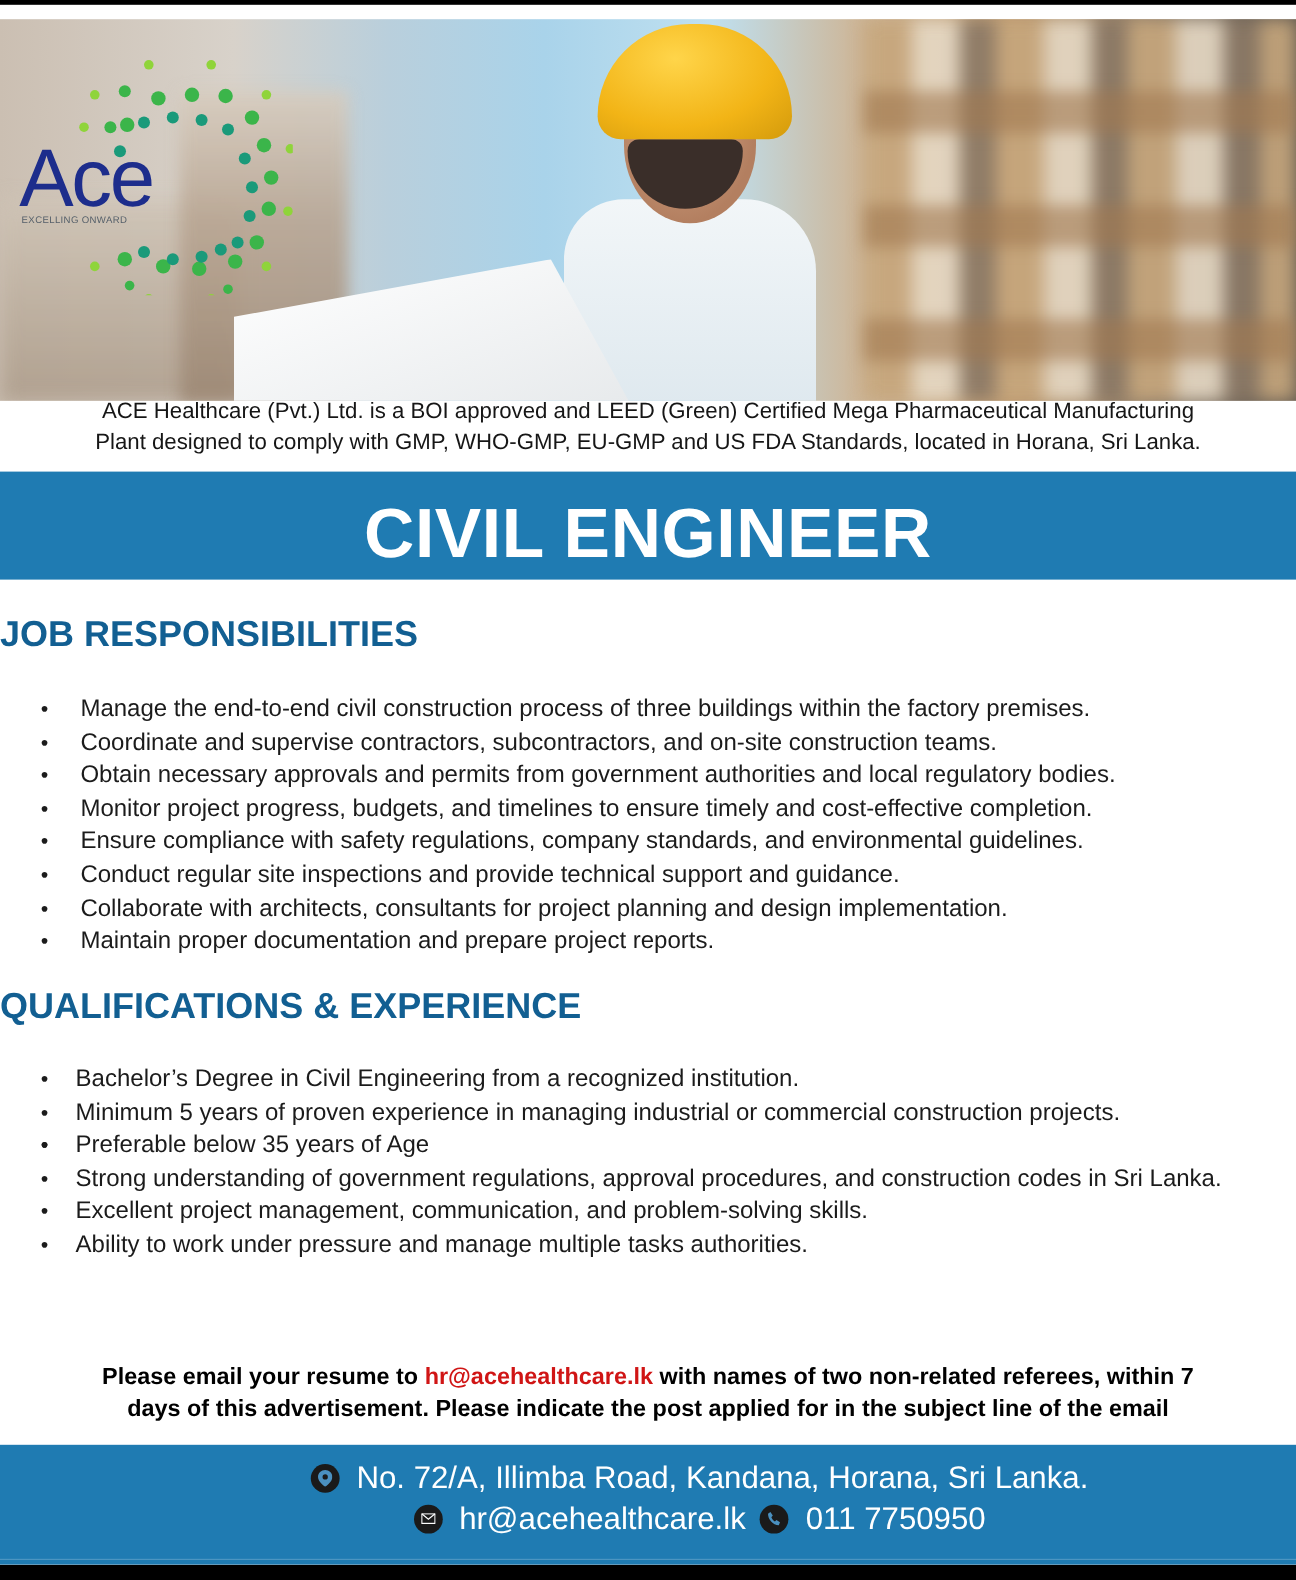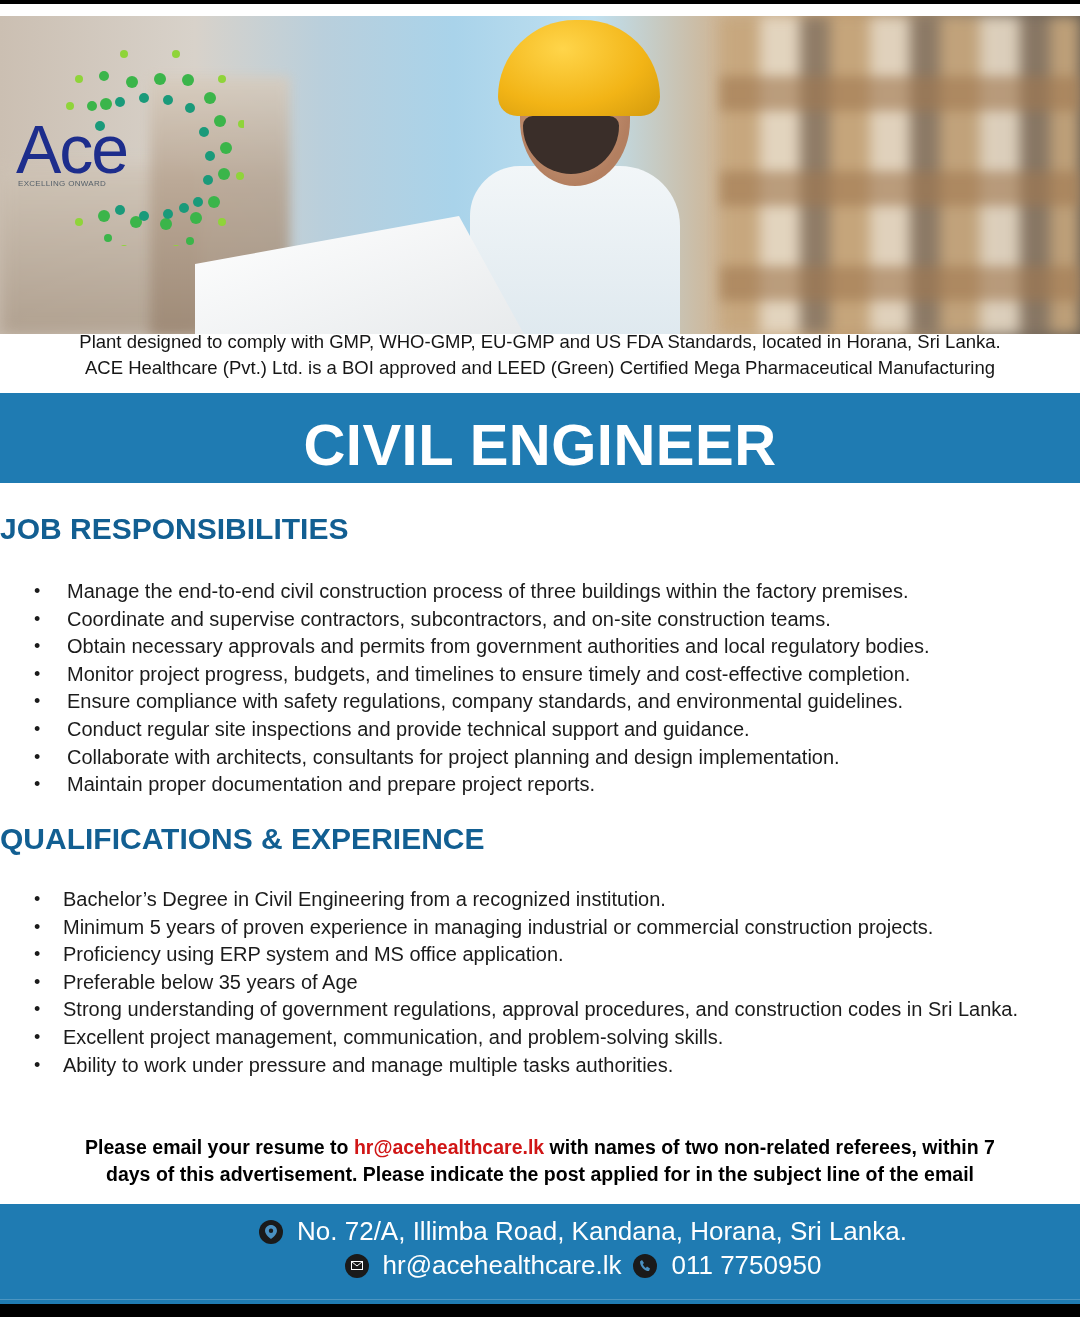--- a/index.html
+++ b/index.html
@@ -128,22 +128,22 @@
             <circle cx="120" cy="162" r="5"></circle>
           <circle cx="36" cy="80" r="5"></circle>
         </g>
       </svg>
       <div class="brand">Ace</div>
       <div class="tagline">EXCELLING ONWARD</div>
     </div>
   </div>
 
   <div class="intro">
+    <div>ACE Healthcare (Pvt.) Ltd. is a BOI approved and LEED (Green) Certified Mega Pharmaceutical Manufacturing</div>
     <div>Plant designed to comply with GMP, WHO-GMP, EU-GMP and US FDA Standards, located in Horana, Sri Lanka.</div>
-    <div>ACE Healthcare (Pvt.) Ltd. is a BOI approved and LEED (Green) Certified Mega Pharmaceutical Manufacturing</div>
   </div>
 
   <div class="title-band">
     <h1>CIVIL ENGINEER</h1>
   </div>
 
   <div class="section-title" style="top:508px;">JOB RESPONSIBILITIES</div>
   <ul class="list resp" style="top:574px;">
     <li><span class="bullet">•</span><span>Manage the end-to-end civil construction process of three buildings within the factory premises.</span></li>
     <li><span class="bullet">•</span><span>Coordinate and supervise contractors, subcontractors, and on-site construction teams.</span></li>
@@ -152,21 +152,21 @@
     <li><span class="bullet">•</span><span>Ensure compliance with safety regulations, company standards, and environmental guidelines.</span></li>
     <li><span class="bullet">•</span><span>Conduct regular site inspections and provide technical support and guidance.</span></li>
     <li><span class="bullet">•</span><span>Collaborate with architects, consultants for project planning and design implementation.</span></li>
     <li><span class="bullet">•</span><span>Maintain proper documentation and prepare project reports.</span></li>
   </ul>
 
   <div class="section-title" style="top:818px;">QUALIFICATIONS &amp; EXPERIENCE</div>
   <ul class="list qual" style="top:882px;">
     <li><span class="bullet">•</span><span>Bachelor’s Degree in Civil Engineering from a recognized institution.</span></li>
     <li><span class="bullet">•</span><span>Minimum 5 years of proven experience in managing industrial or commercial construction projects.</span></li>
-    <li><span class="bullet">•</span><span>Proficiency using ERP system and MS office application.</span></li>
+    <li><span class="bullet">•</span></li>
     <li><span class="bullet">•</span><span>Preferable below 35 years of Age</span></li>
     <li><span class="bullet">•</span><span>Strong understanding of government regulations, approval procedures, and construction codes in Sri Lanka.</span></li>
     <li><span class="bullet">•</span><span>Excellent project management, communication, and problem-solving skills.</span></li>
     <li><span class="bullet">•</span><span>Ability to work under pressure and manage multiple tasks authorities.</span></li>
   </ul>
 
   <div class="apply">
     <div>
       <span>Please email your resume to </span><a class="email-link">hr@acehealthcare.lk</a><span> with names of two non-related referees, within 7</span>
     </div>

